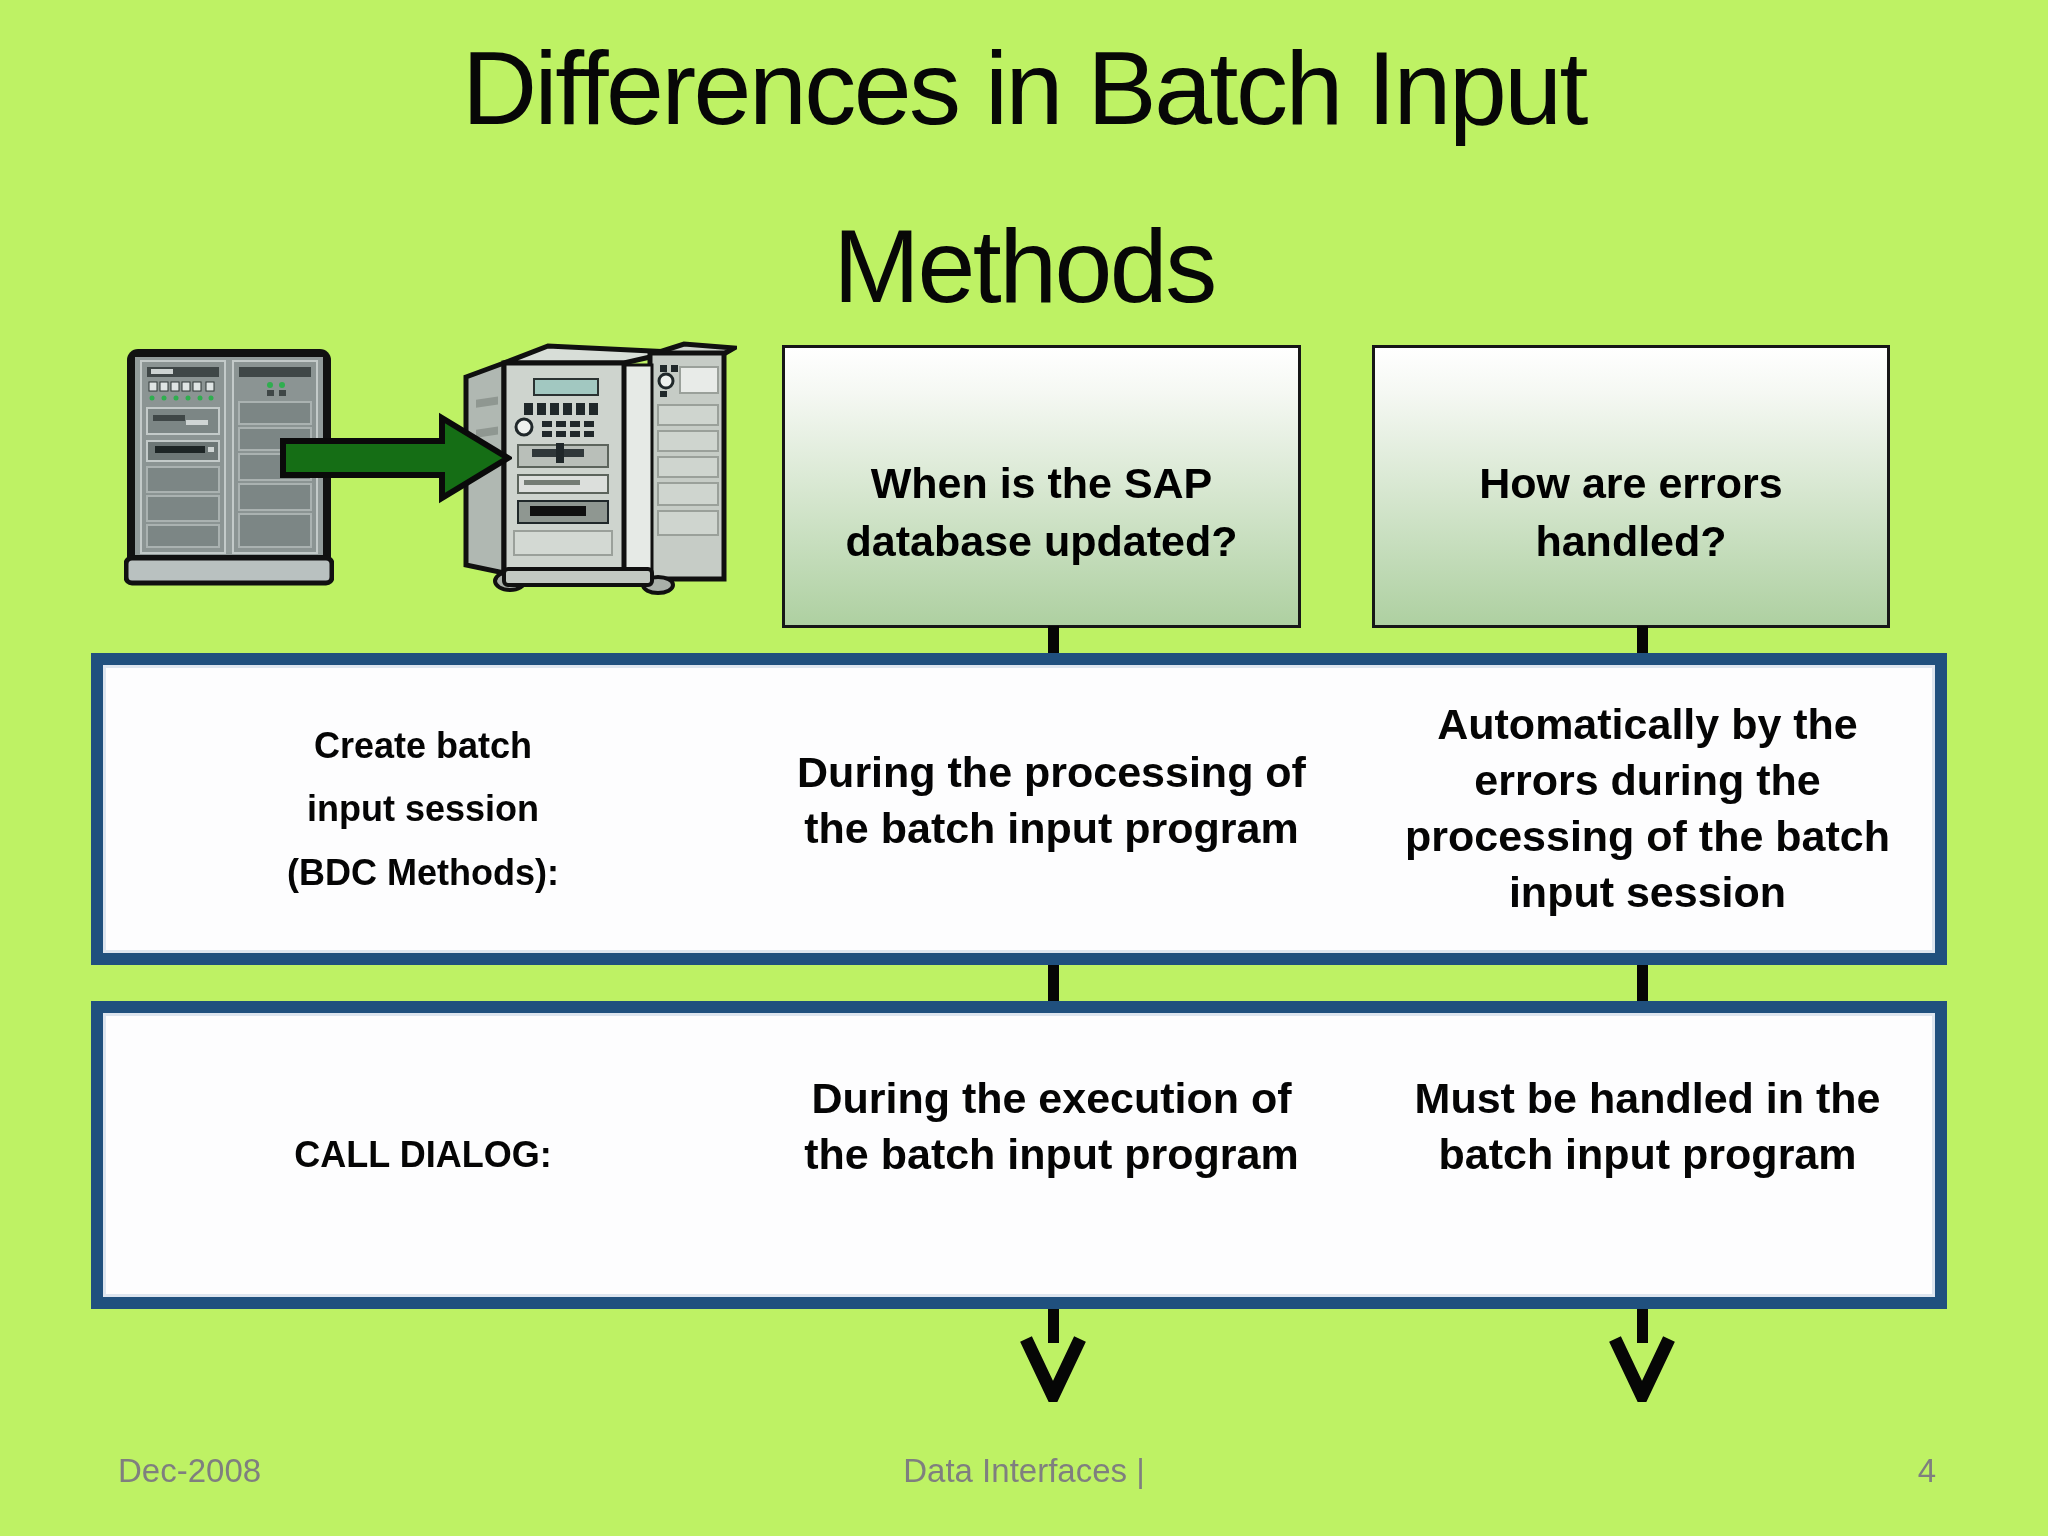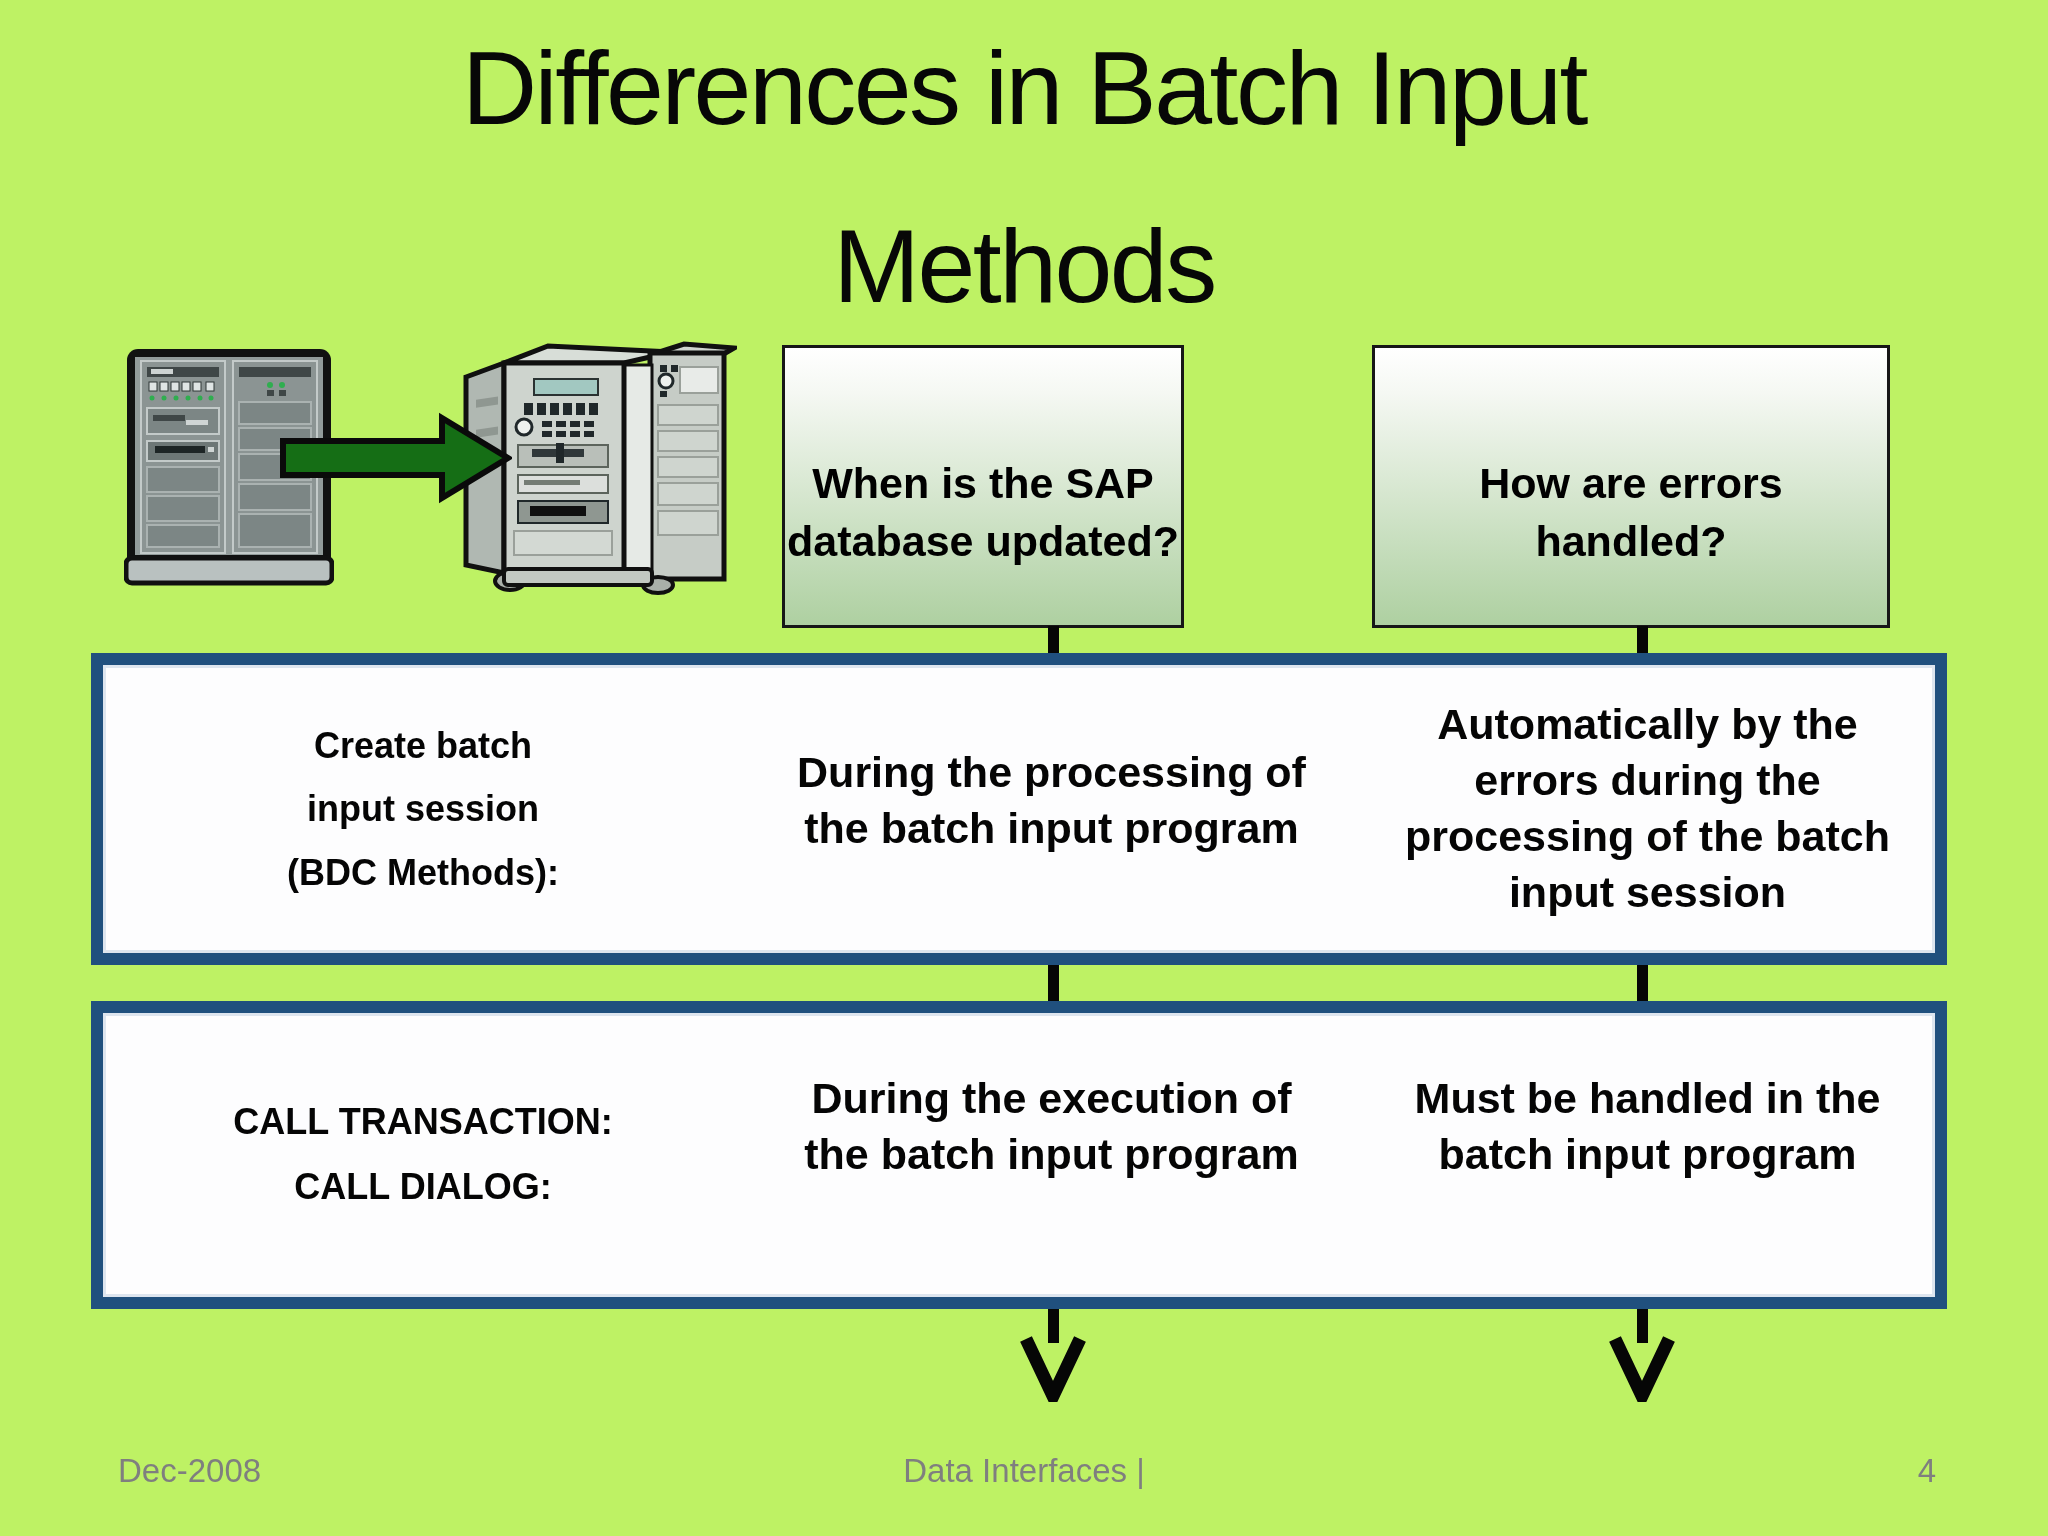--- a/index.html
+++ b/index.html
@@ -21,21 +21,21 @@
   
   .qbox{
     position:absolute;top:345px;height:283px;box-sizing:border-box;
     border:3px solid #171717;
     background:linear-gradient(180deg,#ffffff 0%,#f5f8f3 16%,#aed0a1 100%);
     display:flex;align-items:center;justify-content:center;text-align:center;
     font-weight:bold;font-size:43px;line-height:1.33;
   }
   .qbox .txt{transform:translateY(26px);}
   .qbox .txt span{display:block;}
-  #q1{left:782px;width:402px;justify-content:center;}
+  #q1{left:782px;width:519px;justify-content:center;}
   #q2{left:1372px;width:518px;}
 
   
   .connector{position:absolute;width:11px;background:#060606;}
   #c-t1{left:1048px;top:626px;height:29px;}
   #c-t2{left:1637px;top:626px;height:29px;}
   #c-m1{left:1048px;top:962px;height:41px;}
   #c-m2{left:1637px;top:962px;height:41px;}
   #c-b1{left:1048px;top:1306px;height:37px;}
   #c-b2{left:1637px;top:1306px;height:37px;}
@@ -231,21 +231,20 @@
     <div class="cell detail">
       <span>Automatically by the</span>
       <span>errors during the</span>
       <span>processing of the batch</span>
       <span>input session</span>
     </div>
   </div>
 
   <div class="mbox" id="m2">
     <div class="cell label">
-      <span>CALL TRANSACTION:</span>
       <span>CALL DIALOG:</span>
     </div>
     <div class="cell detail">
       <span>During the execution of</span>
       <span>the batch input program</span>
     </div>
     <div class="cell detail">
       <span>Must be handled in the</span>
       <span>batch input program</span>
     </div>

